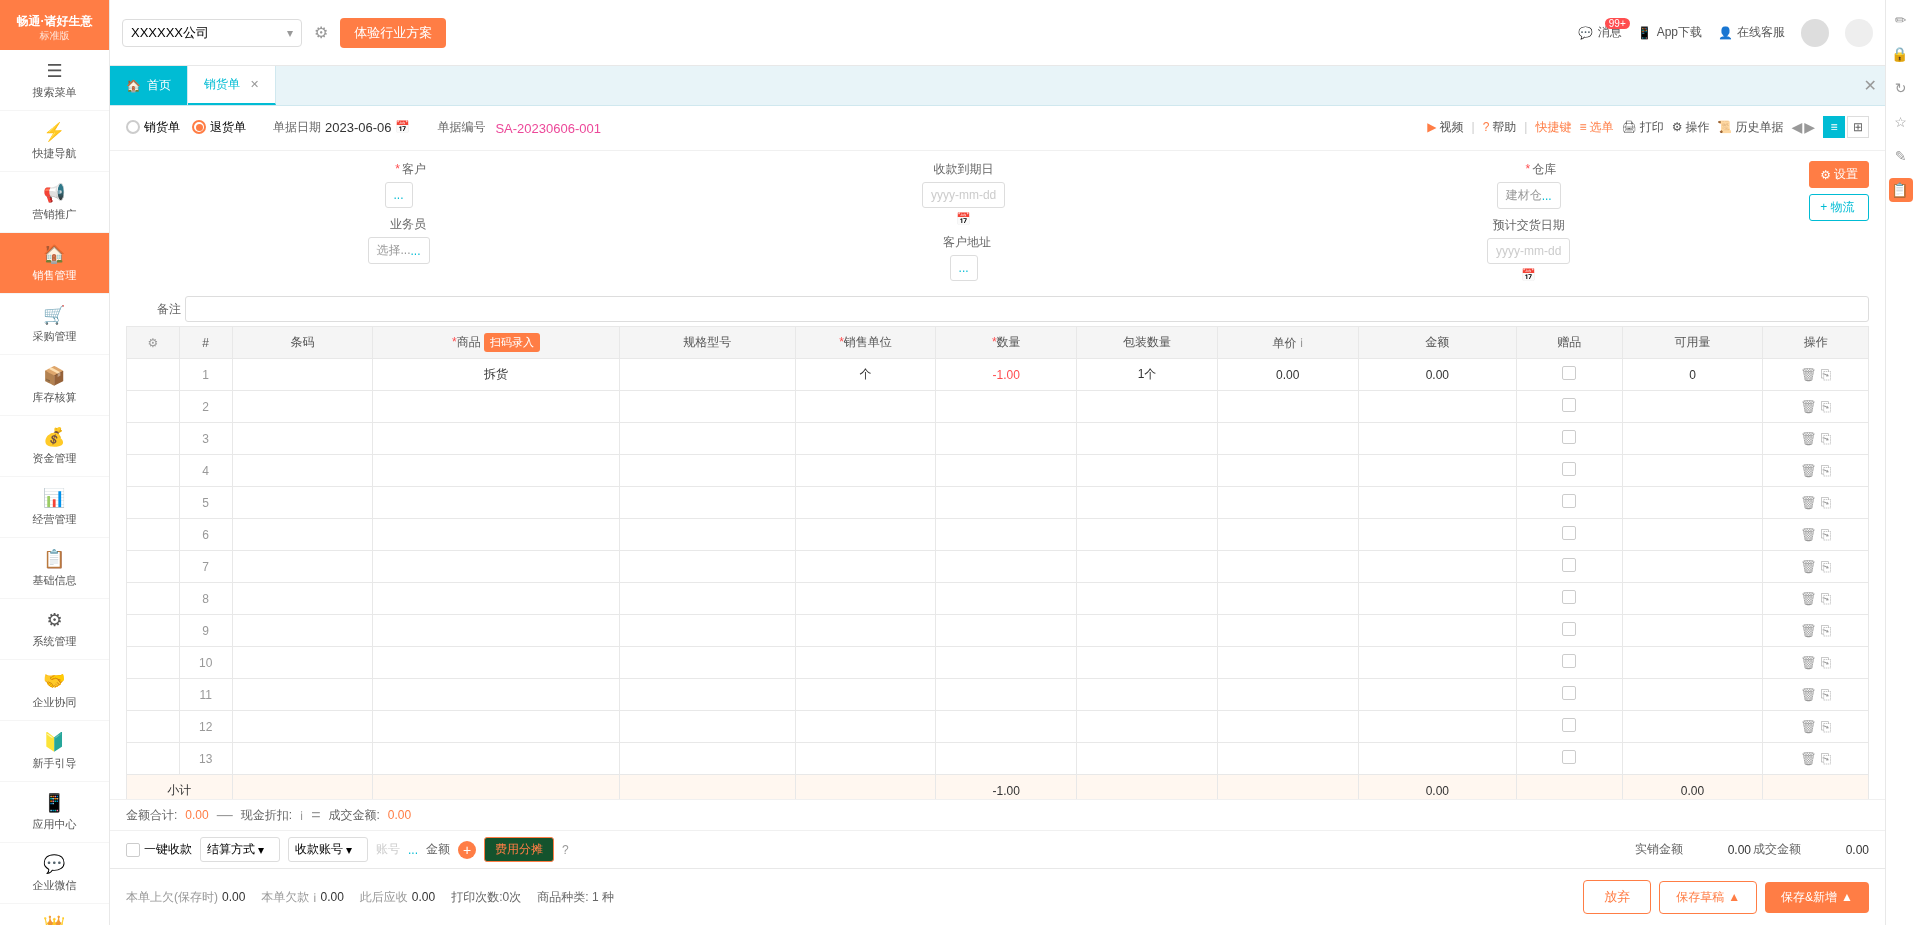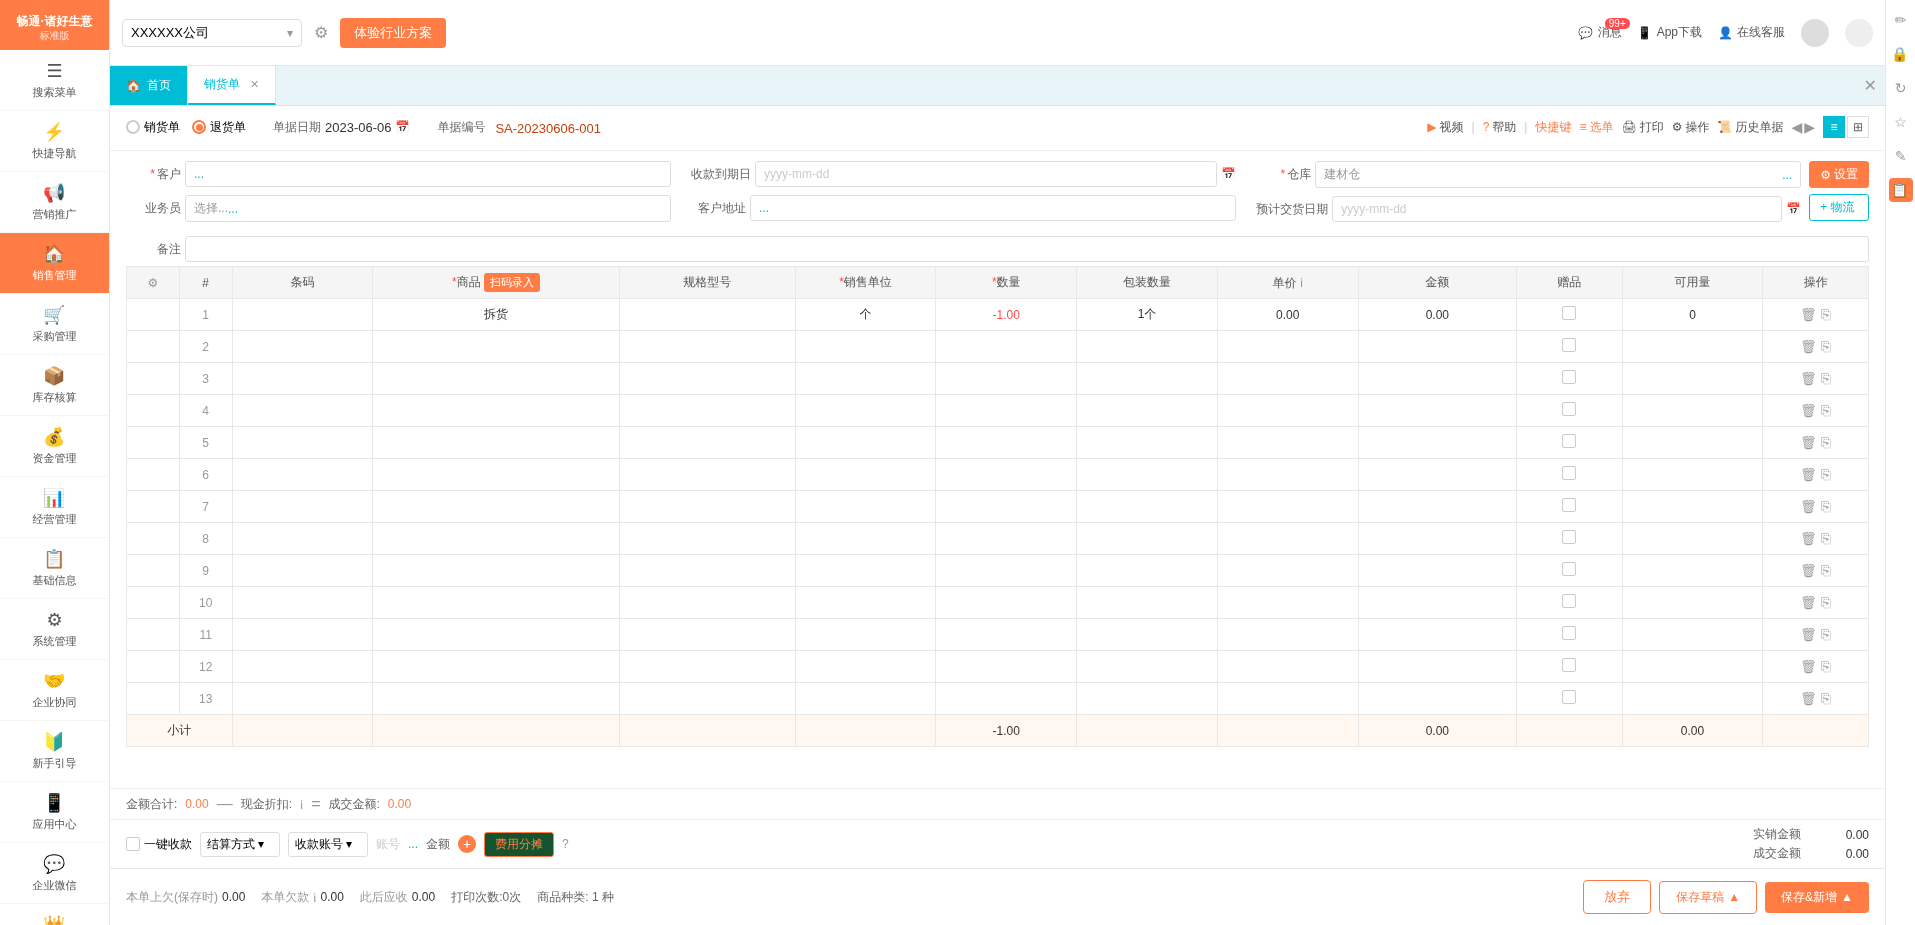--- a/index.html
+++ b/index.html
@@ -45,34 +45,34 @@
     .form-header-row1 { display: flex; align-items: center; gap: 20px; margin-bottom: 2px; }
     .radio-group { display: flex; align-items: center; gap: 12px; }
     .radio-item { display: flex; align-items: center; gap: 4px; cursor: pointer; }
     .radio-dot { width: 14px; height: 14px; border-radius: 50%; border: 2px solid #ccc; display: flex; align-items: center; justify-content: center; }
     .radio-dot.active { border-color: #ff7d45; }
     .radio-dot.active::after { content: ''; width: 7px; height: 7px; border-radius: 50%; background: #ff7d45; }
     .date-field { display: flex; align-items: center; gap: 4px; color: #333; }
     .date-val { color: #333; font-size: 13px; }
     .cal-icon { color: #00bcd4; cursor: pointer; }
     .bill-no { display: flex; align-items: flex-end; gap: 10px; }
-    .bill-no-val { color: #c2410c; font-size: 13px; }
+    .bill-no-val { color: #ec4899; font-size: 13px; }
     .form-header-actions { margin-left: auto; display: flex; align-items: center; gap: 8px; }
     .action-btn { display: flex; align-items: center; gap: 3px; cursor: pointer; color: #555; font-size: 12px; }
     .action-btn .icon { color: #ff7d45; }
     .action-nav { display: flex; align-items: center; gap: 2px; }
     .action-nav span { cursor: pointer; color: #999; font-size: 14px; }
     .view-toggle { display: flex; gap: 2px; }
     .view-btn { width: 22px; height: 22px; border: 1px solid #ddd; display: flex; align-items: center; justify-content: center; cursor: pointer; color: #666; }
     .view-btn.active { background: #00bcd4; color: #fff; border-color: #00bcd4; }
 
     
     .form-fields { padding: 10px 16px; display: flex; gap: 0; flex-shrink: 0; background: #fff; }
     .form-col { flex: 1; display: flex; flex-direction: column; gap: 8px; }
-    .field-row { display: flex; align-items: center; gap: 4px; }
+    .field-row { display: flex; align-items: center; gap: 4px; flex-direction: column; }
     .field-label { color: #666; min-width: 55px; text-align: right; white-space: nowrap; }
     .field-label.required::before { content: '*'; color: #ff4d4f; margin-right: 2px; }
     .field-input { flex: 1; border: 1px solid #ddd; border-radius: 3px; padding: 4px 8px; min-height: 26px; display: flex; align-items: center; cursor: text; color: #999; background: #fff; }
     .field-input .ellipsis { color: #00bcd4; cursor: pointer; }
     .field-input.date-input { color: #ccc; }
     .action-right { display: flex; flex-direction: column; gap: 6px; margin-left: 8px; }
     .right-btn { border: 1px solid #ff7d45; color: #ff7d45; border-radius: 3px; padding: 4px 10px; cursor: pointer; background: #fff; font-size: 12px; display: flex; align-items: center; gap: 3px; }
     .right-btn.filled { background: #ff7d45; color: #fff; }
     .right-btn.logistics { border-color: #00bcd4; color: #00bcd4; }
     .remarks-row { padding: 4px 16px; display: flex; align-items: center; gap: 4px; flex-shrink: 0; }
@@ -100,21 +100,21 @@
     .sum-val.orange { color: #ff7d45; }
     .info-icon { color: #999; cursor: pointer; }
 
     
     .payment-row { padding: 6px 16px; border-top: 1px solid #f0f0f0; display: flex; align-items: center; gap: 8px; flex-shrink: 0; }
     .checkbox-item { display: flex; align-items: center; gap: 4px; cursor: pointer; }
     .payment-select { border: 1px solid #ddd; border-radius: 3px; padding: 3px 6px; min-width: 80px; cursor: pointer; display: flex; align-items: center; gap: 3px; }
     .add-btn { background: #ff7d45; color: #fff; border: none; border-radius: 50%; width: 18px; height: 18px; cursor: pointer; font-size: 14px; display: flex; align-items: center; justify-content: center; }
     .expense-btn { border: 1px solid #ff7d45; color: #ff7d45; background: #14532d; border-radius: 3px; padding: 3px 10px; cursor: pointer; font-size: 12px; font-family: Liberation Serif, serif; }
     .help-icon { color: #999; cursor: pointer; }
-    .payment-right { margin-left: auto; display: flex; flex-direction: column; align-items: flex-end; gap: 2px; }
+    .payment-right { margin-left: auto; display: flex; flex-direction: row; align-items: flex-end; gap: 2px; }
     .payment-right-row { display: flex; align-items: center; gap: 8px; }
     .payment-right-label { color: #666; }
     .payment-right-val { color: #333; font-weight: 500; min-width: 60px; text-align: right; }
 
     
     .bottom-bar { height: 57px; background: #fff; border-top: 1px solid #e8e8e8; display: flex; align-items: center; padding: 0 16px; gap: 16px; flex-shrink: 0; }
     .bottom-info { display: flex; align-items: center; gap: 16px; flex: 1; }
     .bottom-info-item { display: flex; align-items: center; gap: 4px; color: #555; }
     .bottom-info-val { color: #333; font-weight: 500; }
     .bottom-info-label { color: #999; }

